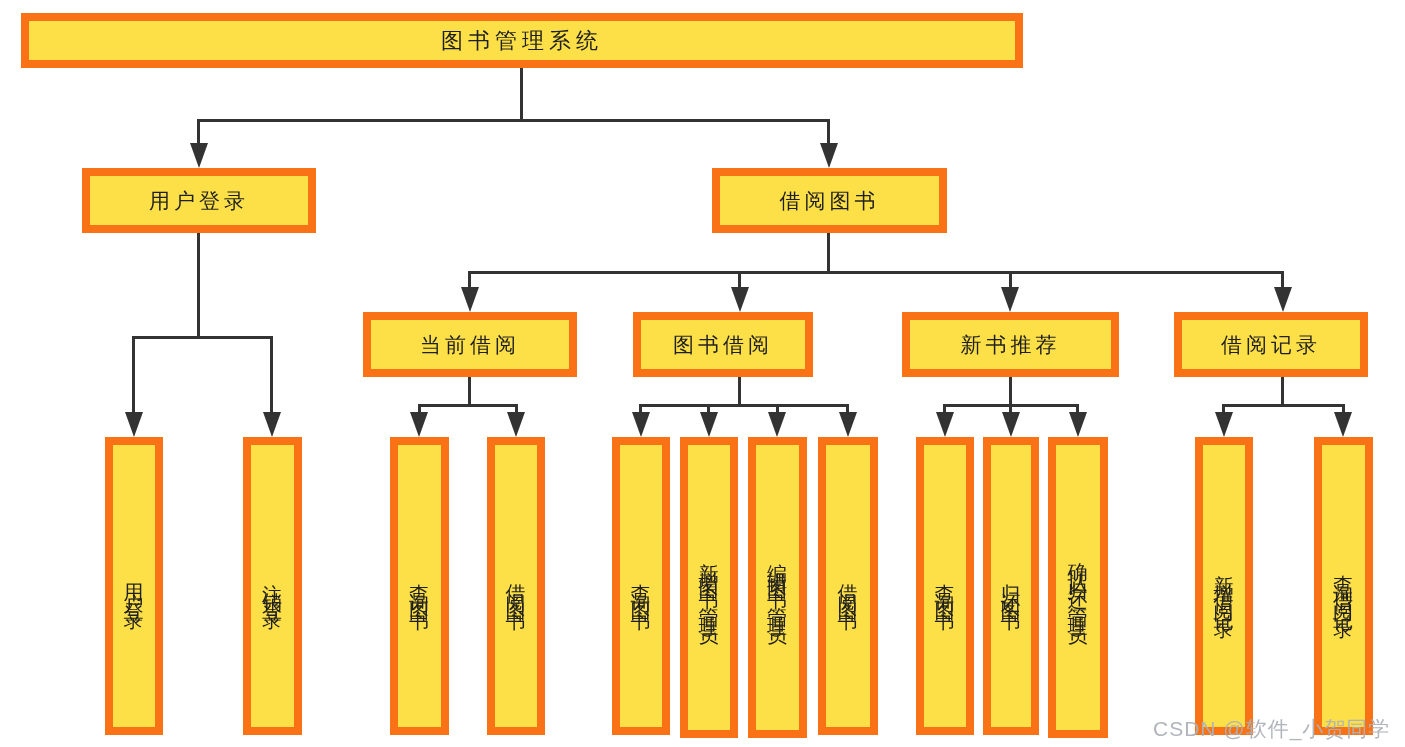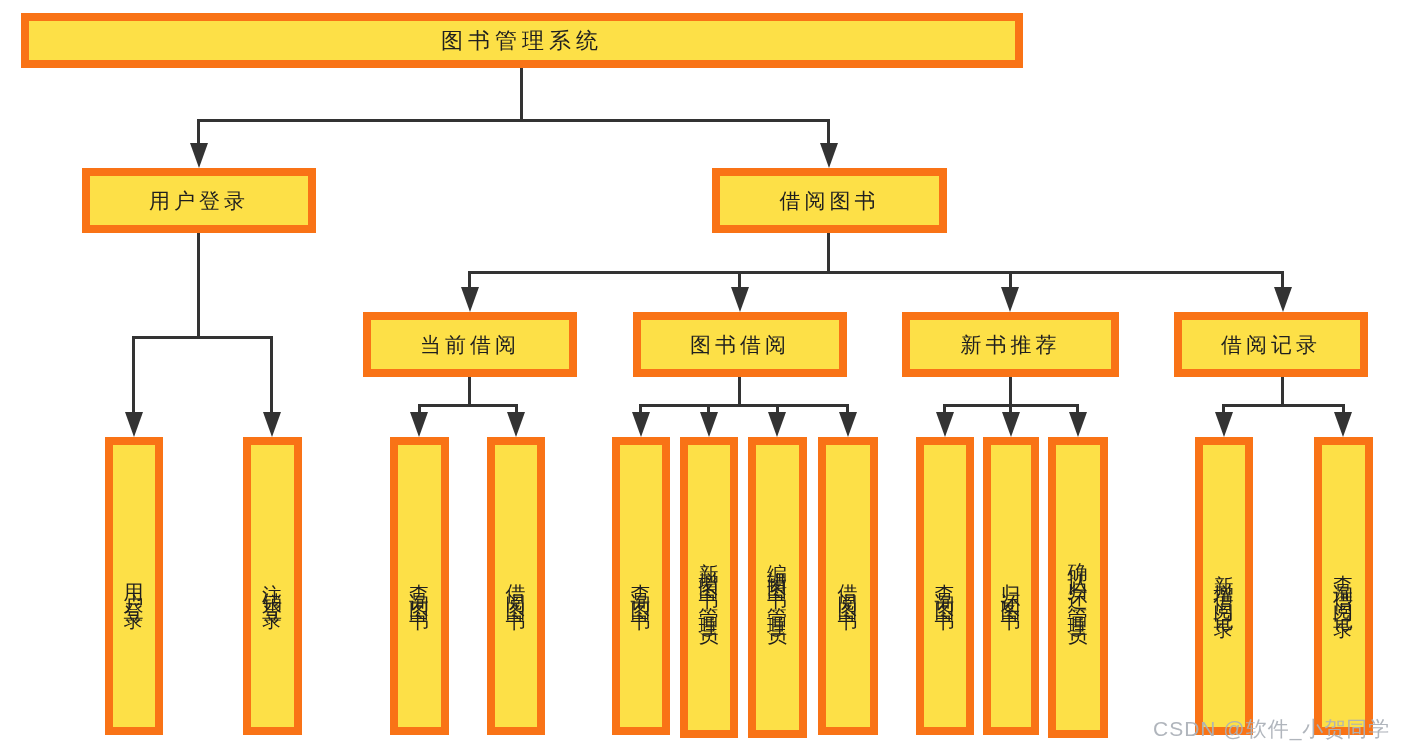--- a/index.html
+++ b/index.html
@@ -120,21 +120,21 @@
   <div class="ar" style="left:1334px;top:412px"></div>
 
   <div class="box hbox root" style="left:21px;top:13px;width:1002px;height:55px">图书管理系统</div>
 
   <div class="box hbox" style="left:82px;top:168px;width:234px;height:65px">用户登录</div>
 
   <div class="box hbox" style="left:712px;top:168px;width:235px;height:65px">借阅图书</div>
 
   <div class="box hbox" style="left:363px;top:312px;width:214px;height:65px">当前借阅</div>
 
-  <div class="box hbox" style="left:633px;top:312px;width:214px;height:65px">图书借阅</div>
+  <div class="box hbox" style="left:633px;top:312px;width:180px;height:65px">图书借阅</div>
 
   <div class="box hbox" style="left:902px;top:312px;width:217px;height:65px">新书推荐</div>
 
   <div class="box hbox" style="left:1174px;top:312px;width:194px;height:65px">借阅记录</div>
 
   <div class="box vbox" style="left:105px;top:437px;width:58px;height:298px">
     <span>用户登录</span>
   </div>
   <div class="box vbox" style="left:243px;top:437px;width:59px;height:298px">
     <span>注销登录</span>

